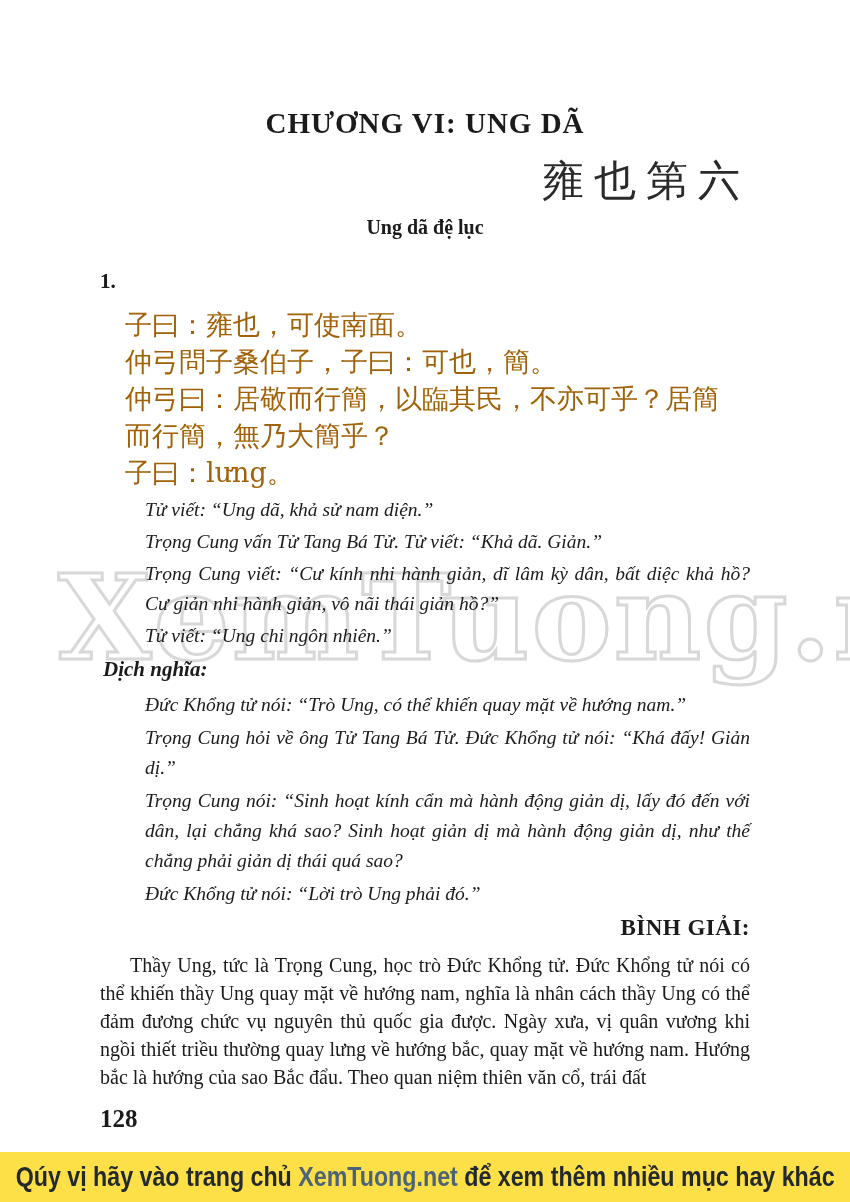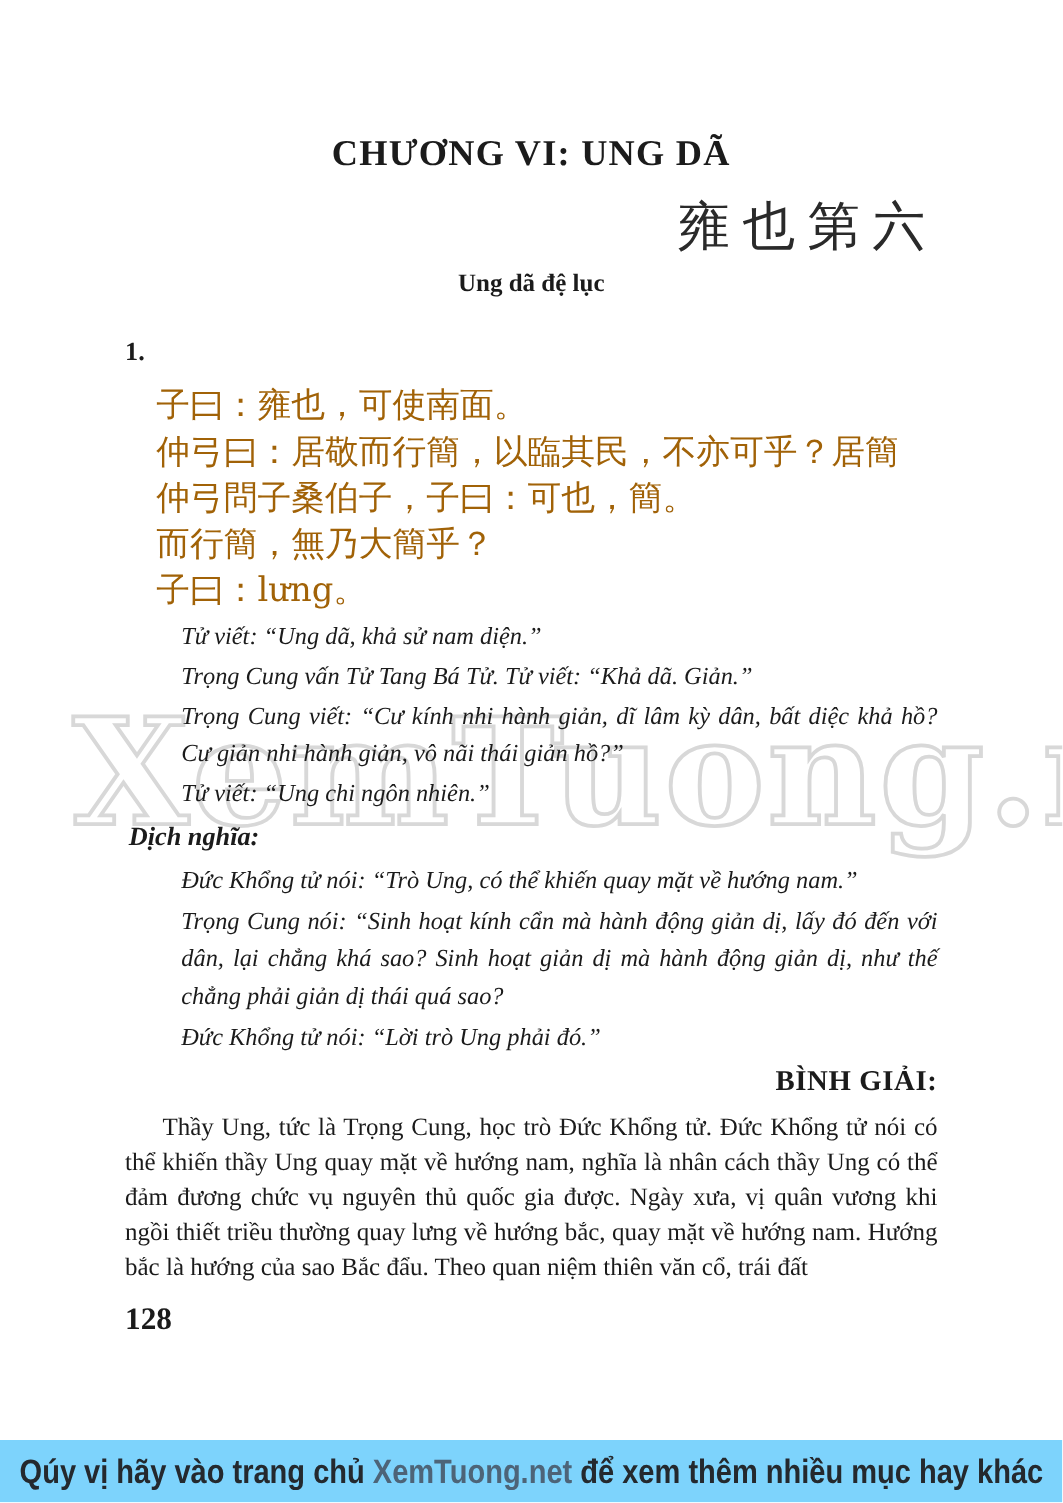--- a/index.html
+++ b/index.html
@@ -112,21 +112,21 @@
   .page-number {
     margin-top: 14px;
     font-size: 25px;
     font-weight: bold;
   }
   .footer-bar {
     position: absolute;
     left: 0; bottom: 0;
     width: 850px; height: 50px;
     z-index: 2;
-    background: #7dd3fc;
+    background: #fde047;
     display: flex;
     align-items: center;
     justify-content: center;
   }
   .footer-text {
     font-family: "Liberation Sans", sans-serif;
     font-size: 27px;
     font-weight: bold;
     color: #24292e;
     white-space: nowrap;
@@ -151,37 +151,38 @@
     <h1 class="chapter-title">CHƯƠNG VI: UNG DÃ</h1>
 
     <div class="chinese-title">雍也第六</div>
 
     <div class="subtitle">Ung dã đệ lục</div>
 
     <div class="section-number">1.</div>
 
     <div class="han-block">
       <div>子曰：雍也，可使南面。</div>
+      <div>仲弓問子桑伯子，子曰：可也，簡。</div>
       <div>仲弓曰：居敬而行簡，以臨其民，不亦可乎？居簡</div>
-      <div>仲弓問子桑伯子，子曰：可也，簡。</div>
       <div>而行簡，無乃大簡乎？</div>
       <div>子曰：lưng。</div>
     </div>
 
     <div class="phonetic-block">
       <p>Tử viết: “Ung dã, khả sử nam diện.”</p>
       <p>Trọng Cung vấn Tử Tang Bá Tử. Tử viết: “Khả dã. Giản.”</p>
       <p>Trọng Cung viết: “Cư kính nhi hành giản, dĩ lâm kỳ dân, bất diệc khả hồ? Cư giản nhi hành giản, vô nãi thái giản hồ?”</p>
       <p>Tử viết: “Ung chi ngôn nhiên.”</p>
     </div>
 
     <div class="dich-nghia-heading">Dịch nghĩa:</div>
 
     <div class="translation-block">
       <p>Đức Khổng tử nói: “Trò Ung, có thể khiến quay mặt về hướng nam.”</p>
+      <p>Trọng Cung hỏi về ông Tử Tang Bá Tử. Đức Khổng tử nói: “Khá đấy! Giản dị.”</p>
       <p>Trọng Cung nói: “Sinh hoạt kính cẩn mà hành động giản dị, lấy đó đến với dân, lại chẳng khá sao? Sinh hoạt giản dị mà hành động giản dị, như thế chẳng phải giản dị thái quá sao?</p>
       <p>Đức Khổng tử nói: “Lời trò Ung phải đó.”</p>
     </div>
 
     <div class="binh-giai-heading">BÌNH GIẢI:</div>
 
     <p class="commentary">Thầy Ung, tức là Trọng Cung, học trò Đức Khổng tử. Đức Khổng tử nói có thể khiến thầy Ung quay mặt về hướng nam, nghĩa là nhân cách thầy Ung có thể đảm đương chức vụ nguyên thủ quốc gia được. Ngày xưa, vị quân vương khi ngồi thiết triều thường quay lưng về hướng bắc, quay mặt về hướng nam. Hướng bắc là hướng của sao Bắc đẩu. Theo quan niệm thiên văn cổ, trái đất</p>
 
     <div class="page-number">128</div>
 

